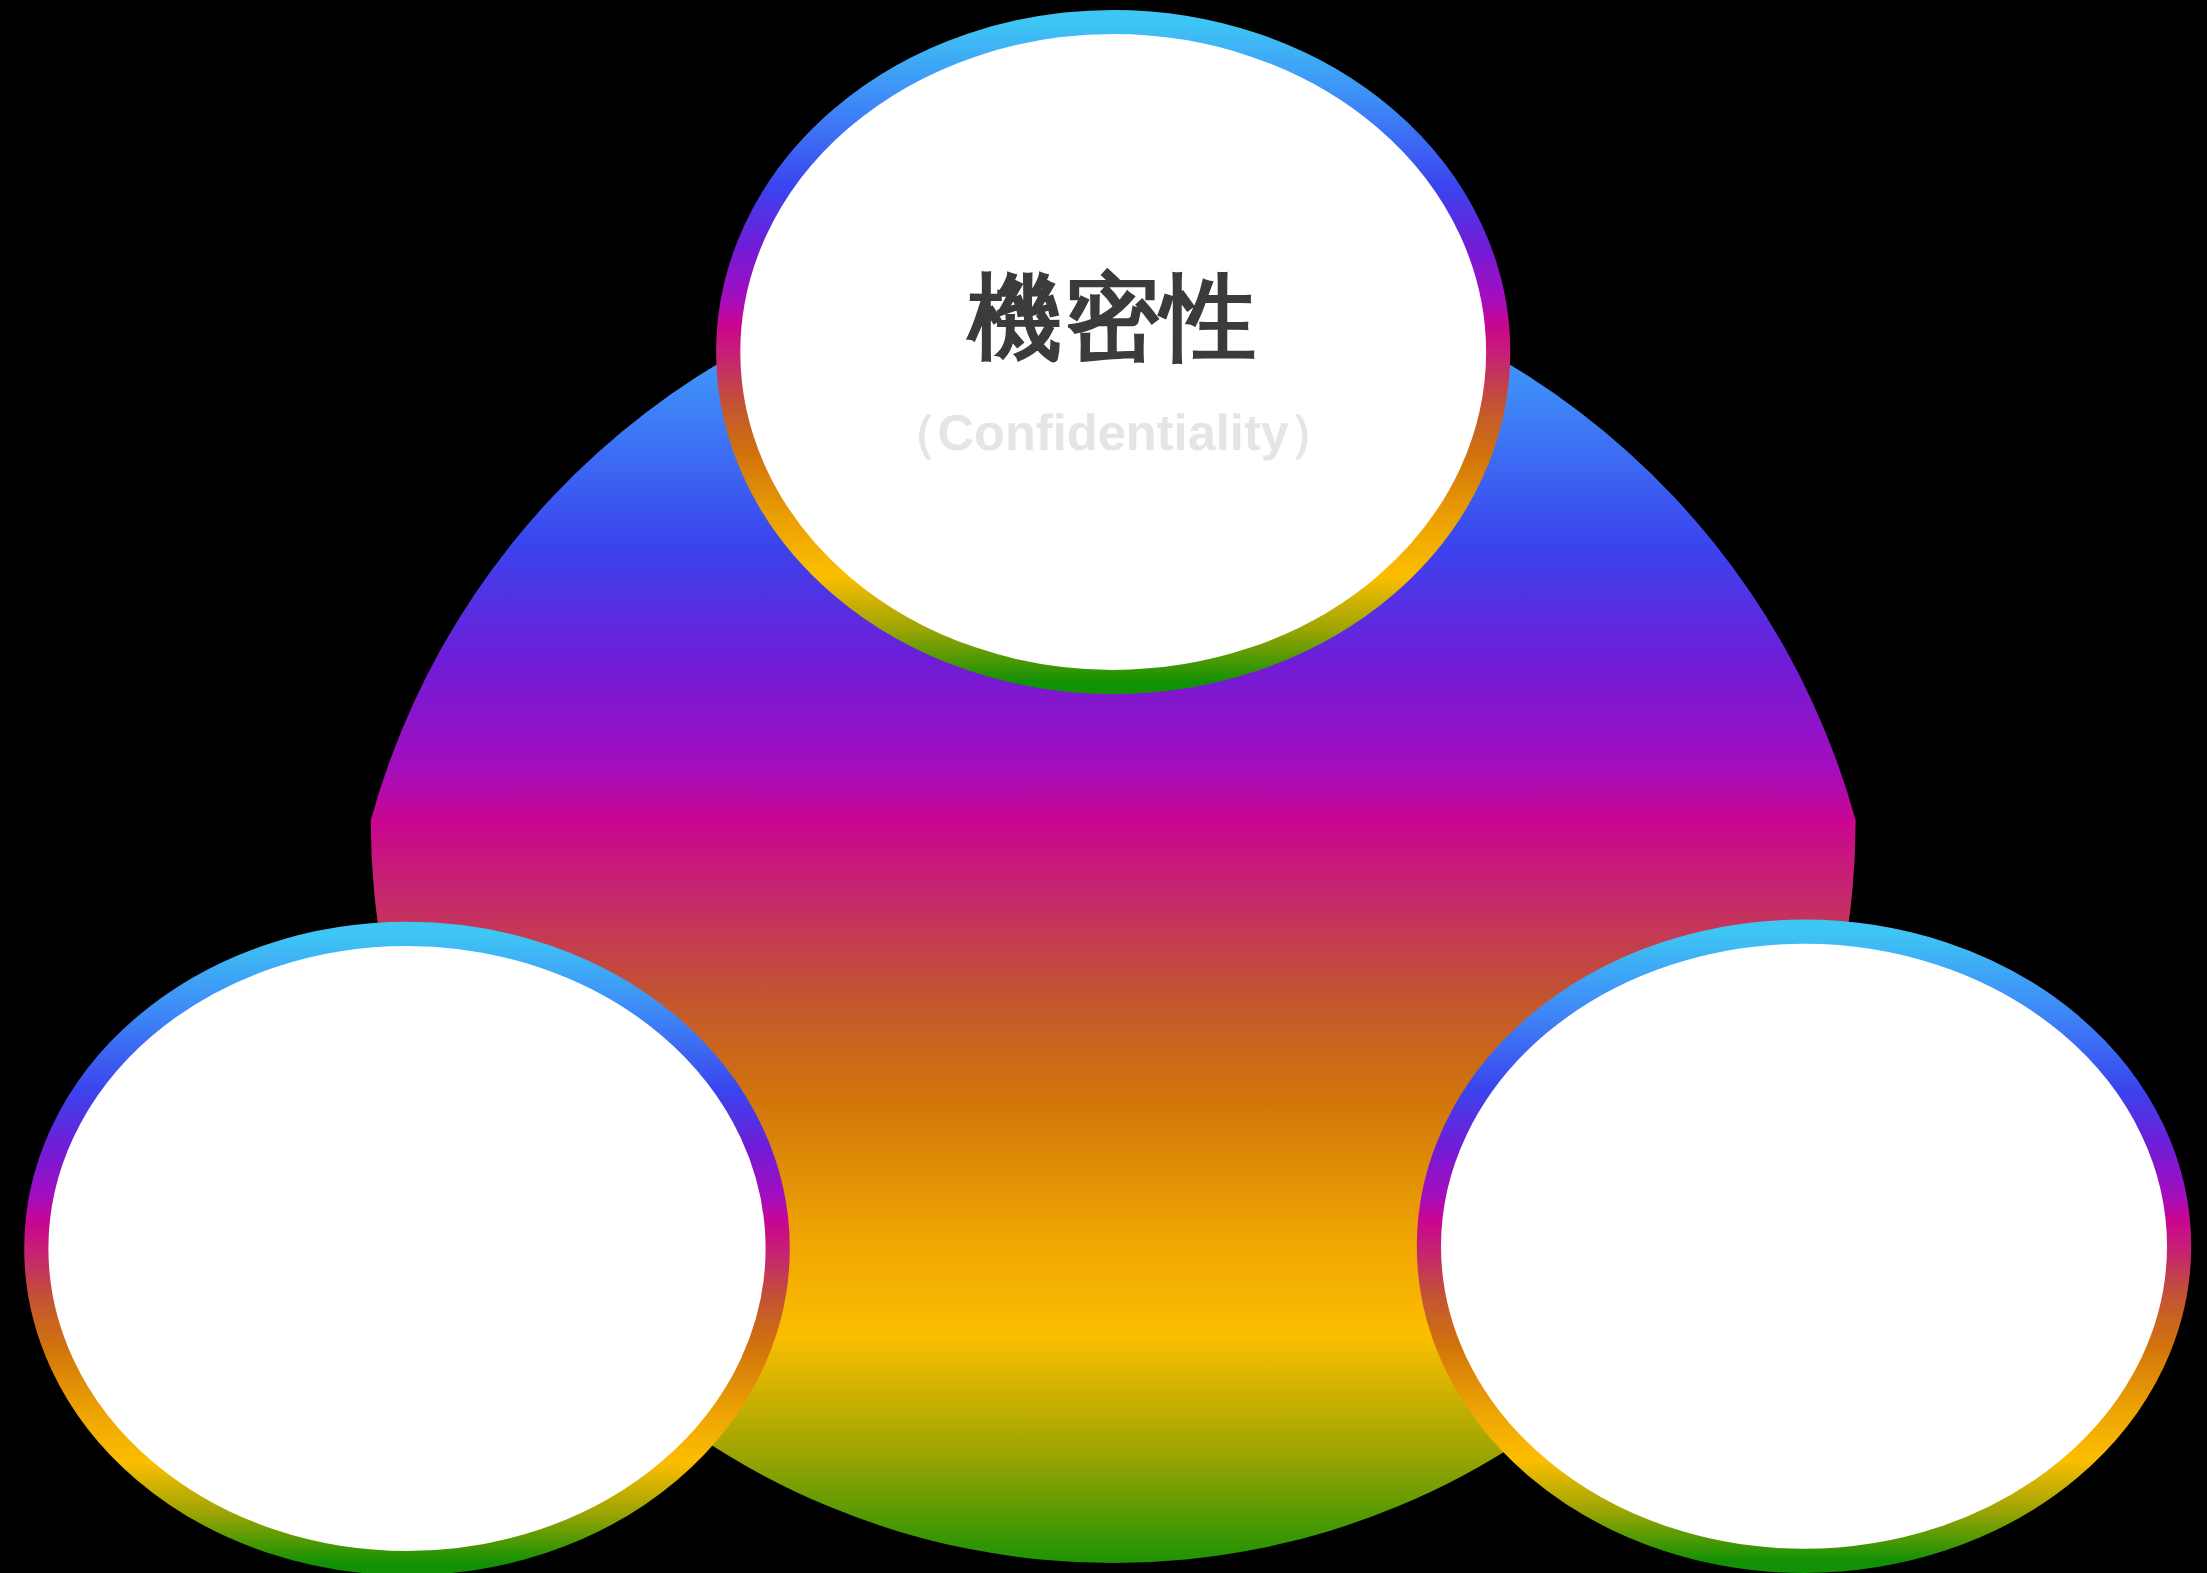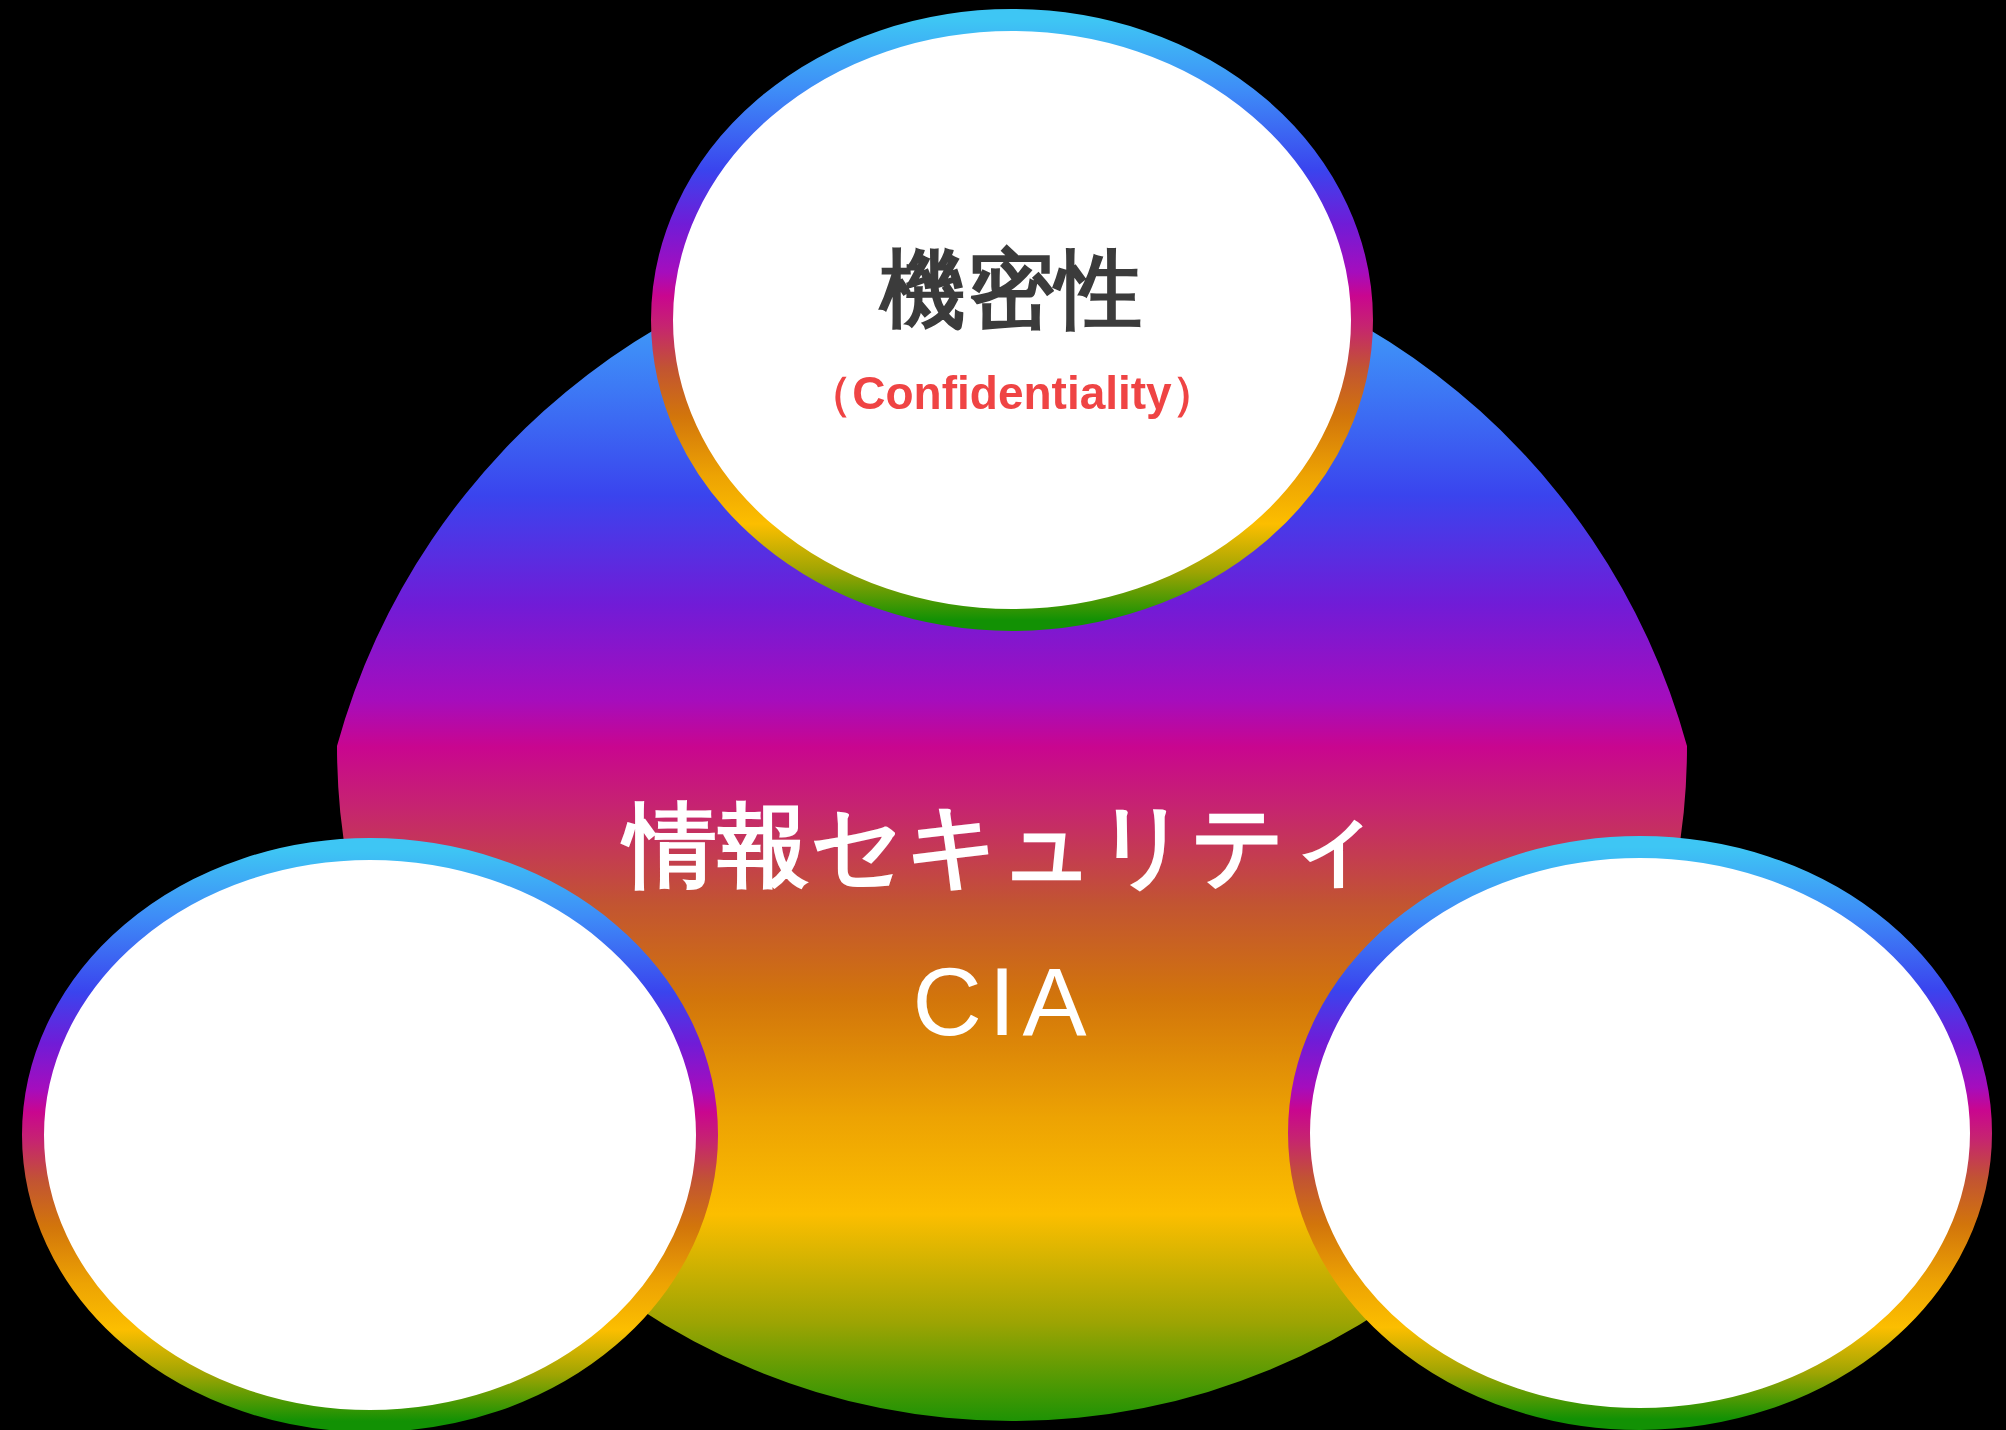--- a/index.html
+++ b/index.html
@@ -37,21 +37,21 @@
     font-size: 86px;
     font-weight: 700;
     color: #3B3B3B;
     line-height: 1.05;
     letter-spacing: 2px;
     white-space: nowrap;
   }
   .node-subtitle {
     font-size: 46px;
     font-weight: 600;
-    color: #ef4444;
+    color: #e5e5e5;
     line-height: 1.0;
     margin-top: 8px;
     white-space: nowrap;
   }
   .center-label {
     position: absolute;
     left: 0;
     top: 790px;
     width: 2006px;
     text-align: center;
@@ -126,18 +126,14 @@
     <div class="node-title">機密性</div>
     <div class="node-subtitle">（Confidentiality）</div>
   </div>
 
   <div class="node-text bleft">
   </div>
 
   <div class="node-text bright">
   </div>
 
-  <div class="center-label">
-    <div class="center-line1">情報セキュリティ</div>
-    <div class="center-line2">CIA</div>
-  </div>
 
 </div>
 
 </body></html>

